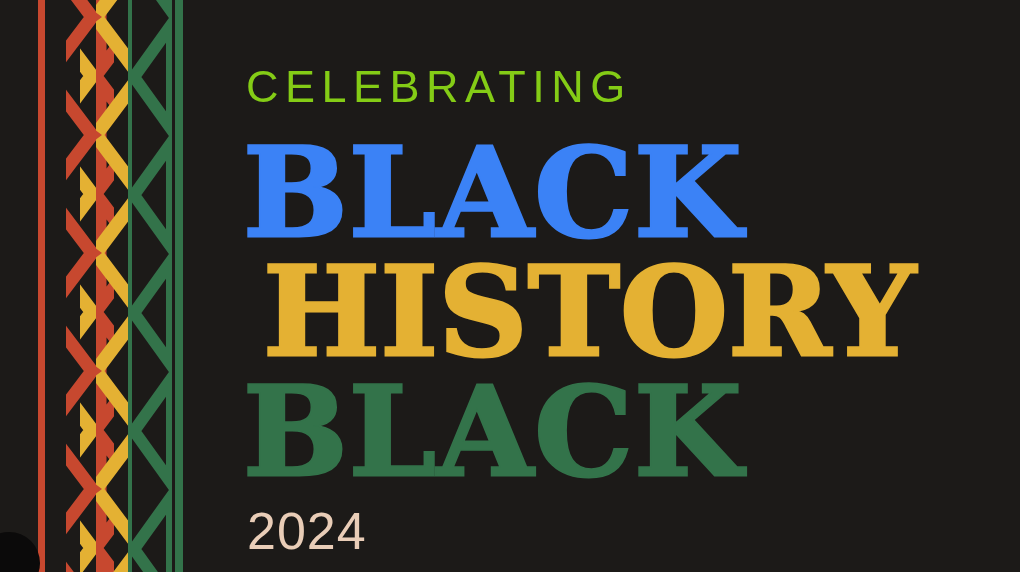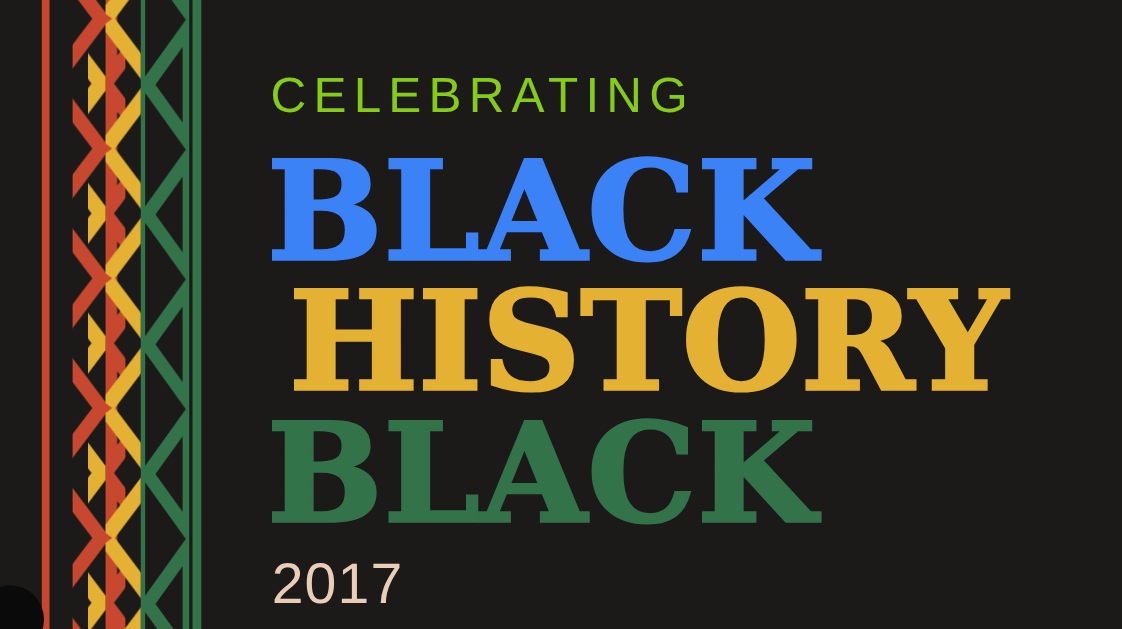--- a/index.html
+++ b/index.html
@@ -127,18 +127,18 @@
 
   <div class="text-block">
     <div class="celebrating">CELEBRATING</div>
 
     <div class="bigline line-black">BLACK</div>
 
     <div class="bigline line-history">HISTORY</div>
 
     <div class="bigline line-month">BLACK</div>
 
-    <div class="year">2017</div>
+    <div class="year">2024</div>
   </div>
 
   <div class="corner-blob"></div>
 
 </div>
 
 </body></html>

